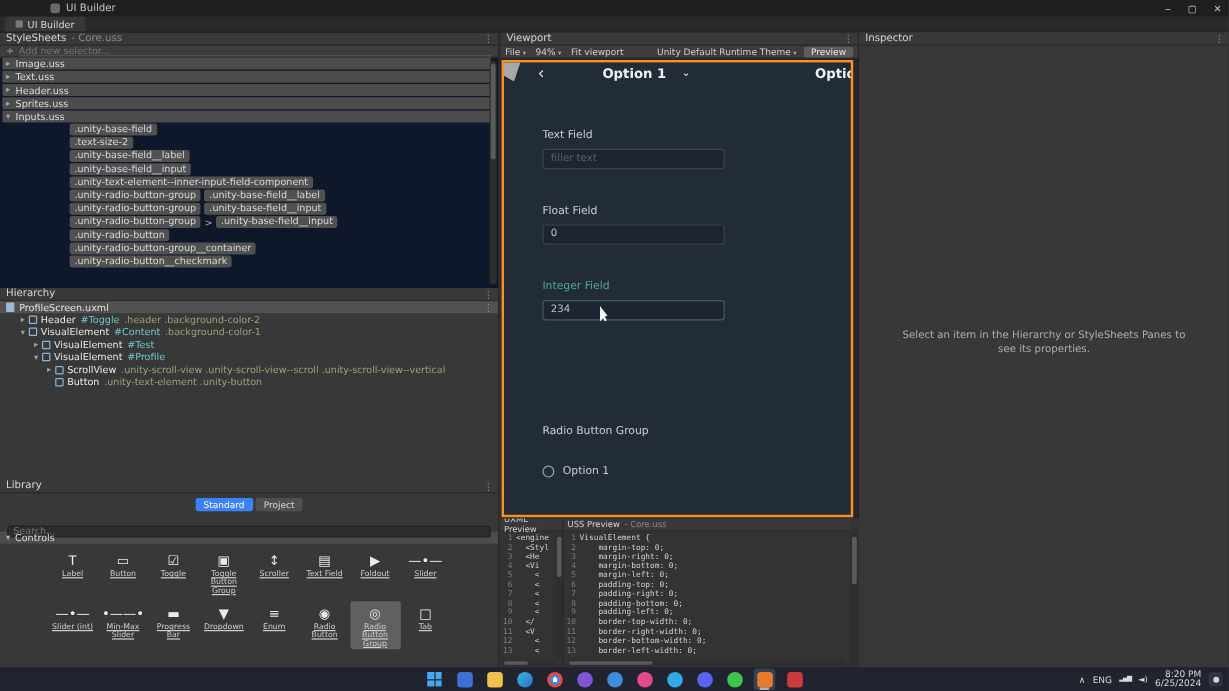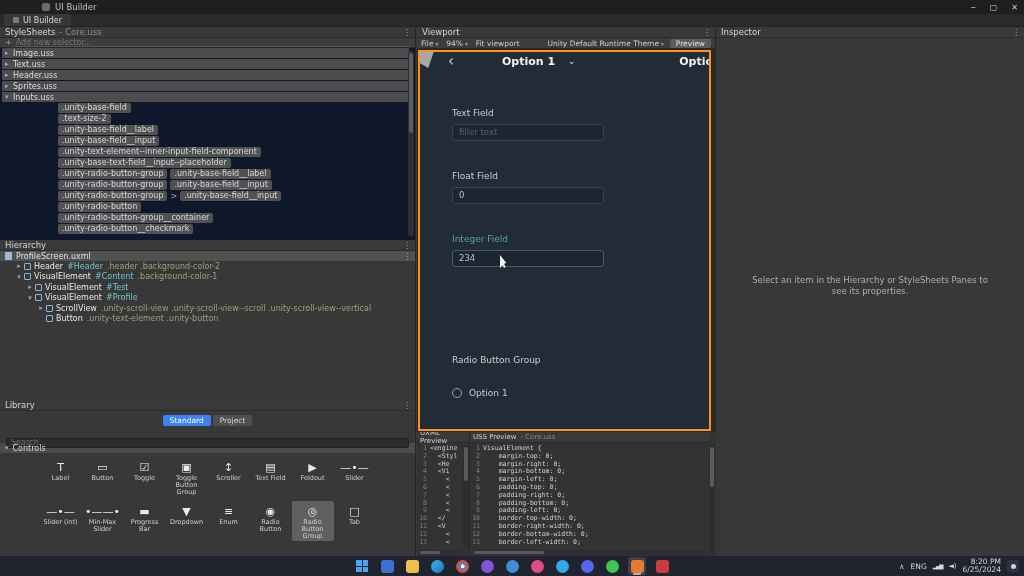--- a/index.html
+++ b/index.html
@@ -66,21 +66,21 @@
     border-radius:2px; font-size:8px; color:#8a8a8a; font-family:inherit; outline:none; padding:0 4px; }
   .sectionbar { height:10px; background:#4c4c4c; display:flex; align-items:center; gap:4px;
     padding:0 5px; font-size:8px; color:#dcdcdc; margin-top:3px; }
   .sectionbar .arrow { font-size:7px; color:#b0b0b0; }
   .lib-grid { margin-top:4px; display:grid; grid-template-columns:repeat(8,42px); justify-content:center;
     row-gap:4px; }
   .lib-cell { height:40px; display:flex; flex-direction:column; align-items:center; padding-top:3px;
     border-radius:2px; }
   .lib-cell.selected { background:#606060; }
   .lib-ico { font-size:11px; color:#eaeaea; height:15px; line-height:15px; }
-  .lib-lbl { font-size:6.5px; line-height:6.8px; color:#cfcfcf; text-align:center; width:40px; }
+  .lib-lbl { font-size:6.5px; line-height:6.8px; color:#cfcfcf; text-align:center; width:40px;text-decoration:underline; }
 
   
   .panel-vp { position:absolute; left:417px; top:27px; width:299px; height:405px; background:#272727;
     border-right:1px solid #262626; overflow:hidden; }
   .vp-toolbar { height:11px; background:#3c3c3c; border-bottom:1px solid #2a2a2a; display:flex;
     align-items:center; font-size:7.5px; color:#cfcfcf; padding:0 4px; gap:8px; }
   .vp-toolbar .dd .car { font-size:5.5px; color:#a8a8a8; margin-left:2px; }
   .vp-right { margin-left:auto; display:flex; align-items:center; gap:6px; }
   .btn-preview { background:#5c5c5c; border-radius:2px; padding:0 6px; height:9px; line-height:9px;
     color:#e4e4e4; }
@@ -205,23 +205,20 @@
         <div class="ss-row selector">
           <span class="chip">.unity-base-field__label</span>
         </div>
         <div class="ss-row selector">
           <span class="chip">.unity-base-field__input</span>
         </div>
         <div class="ss-row selector">
           <span class="chip">.unity-text-element--inner-input-field-component</span>
         </div>
         <div class="ss-row selector">
-          <span class="chip">.unity-base-text-field__input--placeholder</span>
-        </div>
-        <div class="ss-row selector">
           <span class="chip">.unity-radio-button-group</span>
           <span class="chip">.unity-base-field__label</span>
         </div>
         <div class="ss-row selector">
           <span class="chip">.unity-radio-button-group</span>
           <span class="chip">.unity-base-field__input</span>
         </div>
         <div class="ss-row selector">
           <span class="chip">.unity-radio-button-group</span>
           <span class="gt">&gt;</span>
@@ -250,21 +247,21 @@
     <div class="rootrow">
       <span class="ficon"></span>
       <span>ProfileScreen.uxml</span>
       <span class="kebab">⋮</span>
     </div>
     <div id="hi-list">
         <div class="hi-item" style="padding-left: 15px;">
           <span class="arrow">▸</span>
           <span class="eicon"></span>
           <span class="hi-type">Header</span>
-          <span class="hi-name">#Header</span>
+          <span class="hi-name">#Toggle</span>
           <span class="hi-classes">.header .background-color-2</span>
         </div>
         <div class="hi-item" style="padding-left: 15px;">
           <span class="arrow">▾</span>
           <span class="eicon"></span>
           <span class="hi-type">VisualElement</span>
           <span class="hi-name">#Content</span>
           <span class="hi-classes">.background-color-1</span>
         </div>
         <div class="hi-item" style="padding-left: 26px;">

